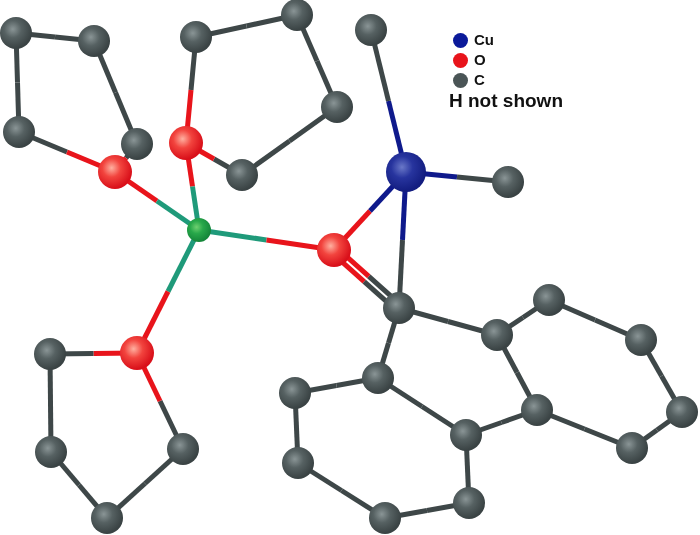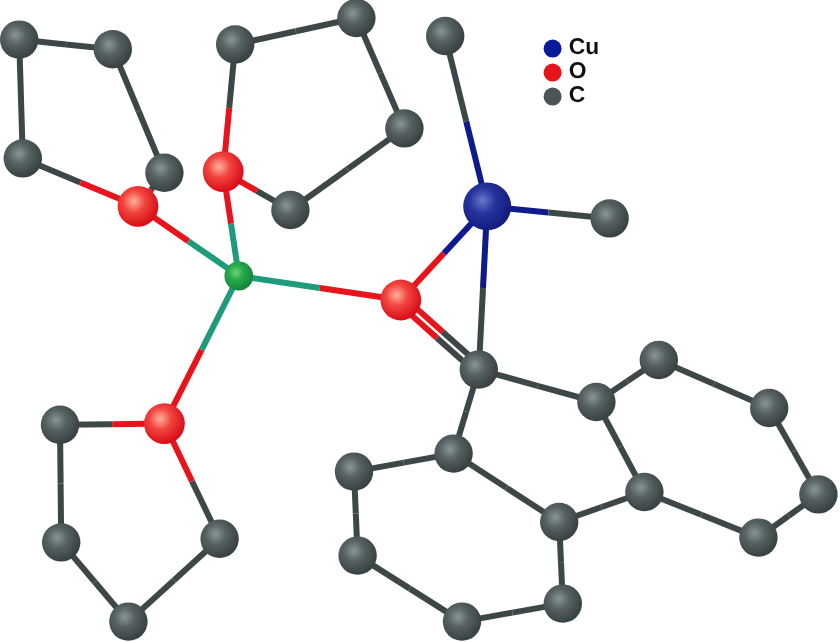--- a/index.html
+++ b/index.html
@@ -2,21 +2,21 @@
 <html><head>
 <meta charset="utf-8">
 <style>
   html, body { margin: 0; padding: 0; background: #ffffff; }
   body { width: 700px; height: 535px; position: relative; overflow: hidden;
          font-family: "Liberation Sans", sans-serif; }
   #mol { position: absolute; left: 0; top: 0; }
   .legend { position: absolute; left: 453px; top: 30px; }
   .legend-row { display: flex; align-items: center; height: 20px; }
   .legend-dot { width: 15px; height: 15px; border-radius: 50%; margin-right: 6px; }
-  .legend-label { font-weight: bold; font-size: 19px; color: #111; line-height: 20px; }
+  .legend-label { font-weight: bold; font-size: 15px; color: #111; line-height: 20px; }
   .legend-note { font-weight: bold; font-size: 19px; color: #111; margin-left: -4px; line-height: 22px; }
 </style>
 </head>
 <body>
 
 <svg id="mol" width="700" height="535">
   <defs>
     <radialGradient id="gC" cx="40%" cy="38%" r="60%">
       <stop offset="0%" stop-color="#8a9596"></stop>
       <stop offset="45%" stop-color="#566162"></stop>
@@ -163,13 +163,14 @@
     <span class="legend-label">Cu</span>
   </div>
   <div class="legend-row">
     <span class="legend-dot" style="background:#e8141b"></span>
     <span class="legend-label">O</span>
   </div>
   <div class="legend-row">
     <span class="legend-dot" style="background:#4a5556"></span>
     <span class="legend-label">C</span>
   </div>
+  <div class="legend-note">H not shown</div>
 </div>
 
 </body></html>

